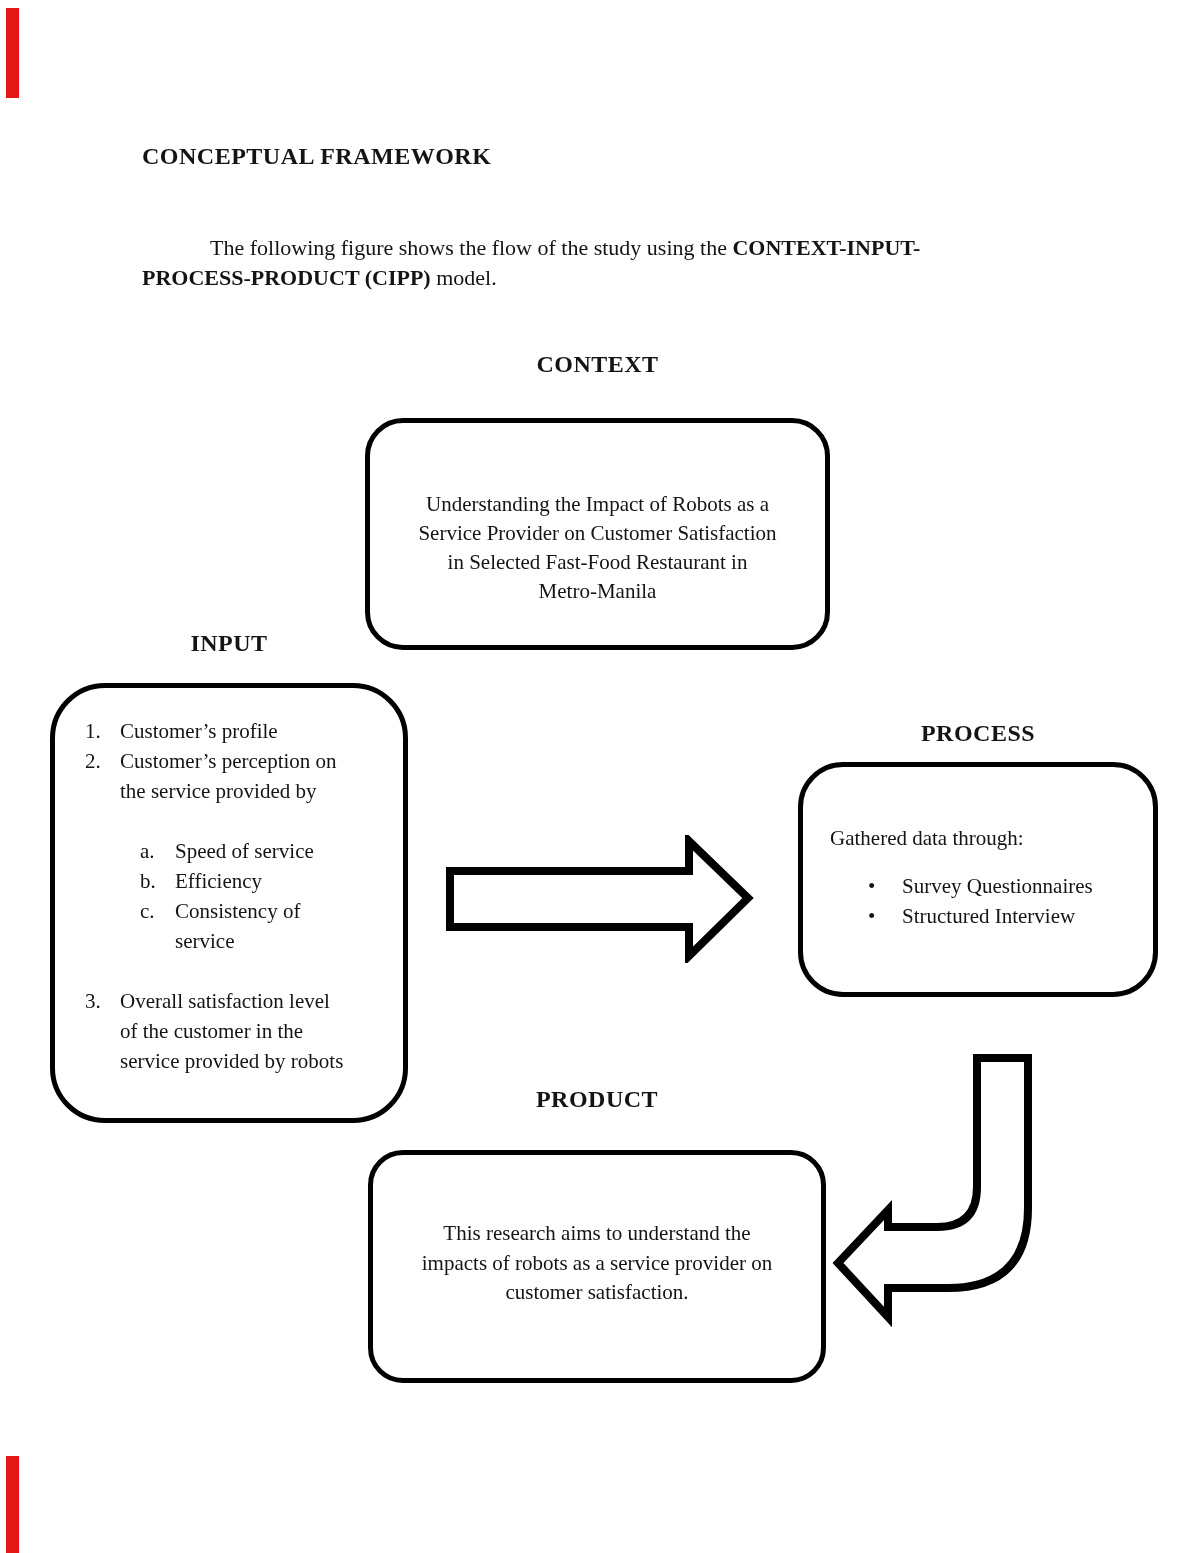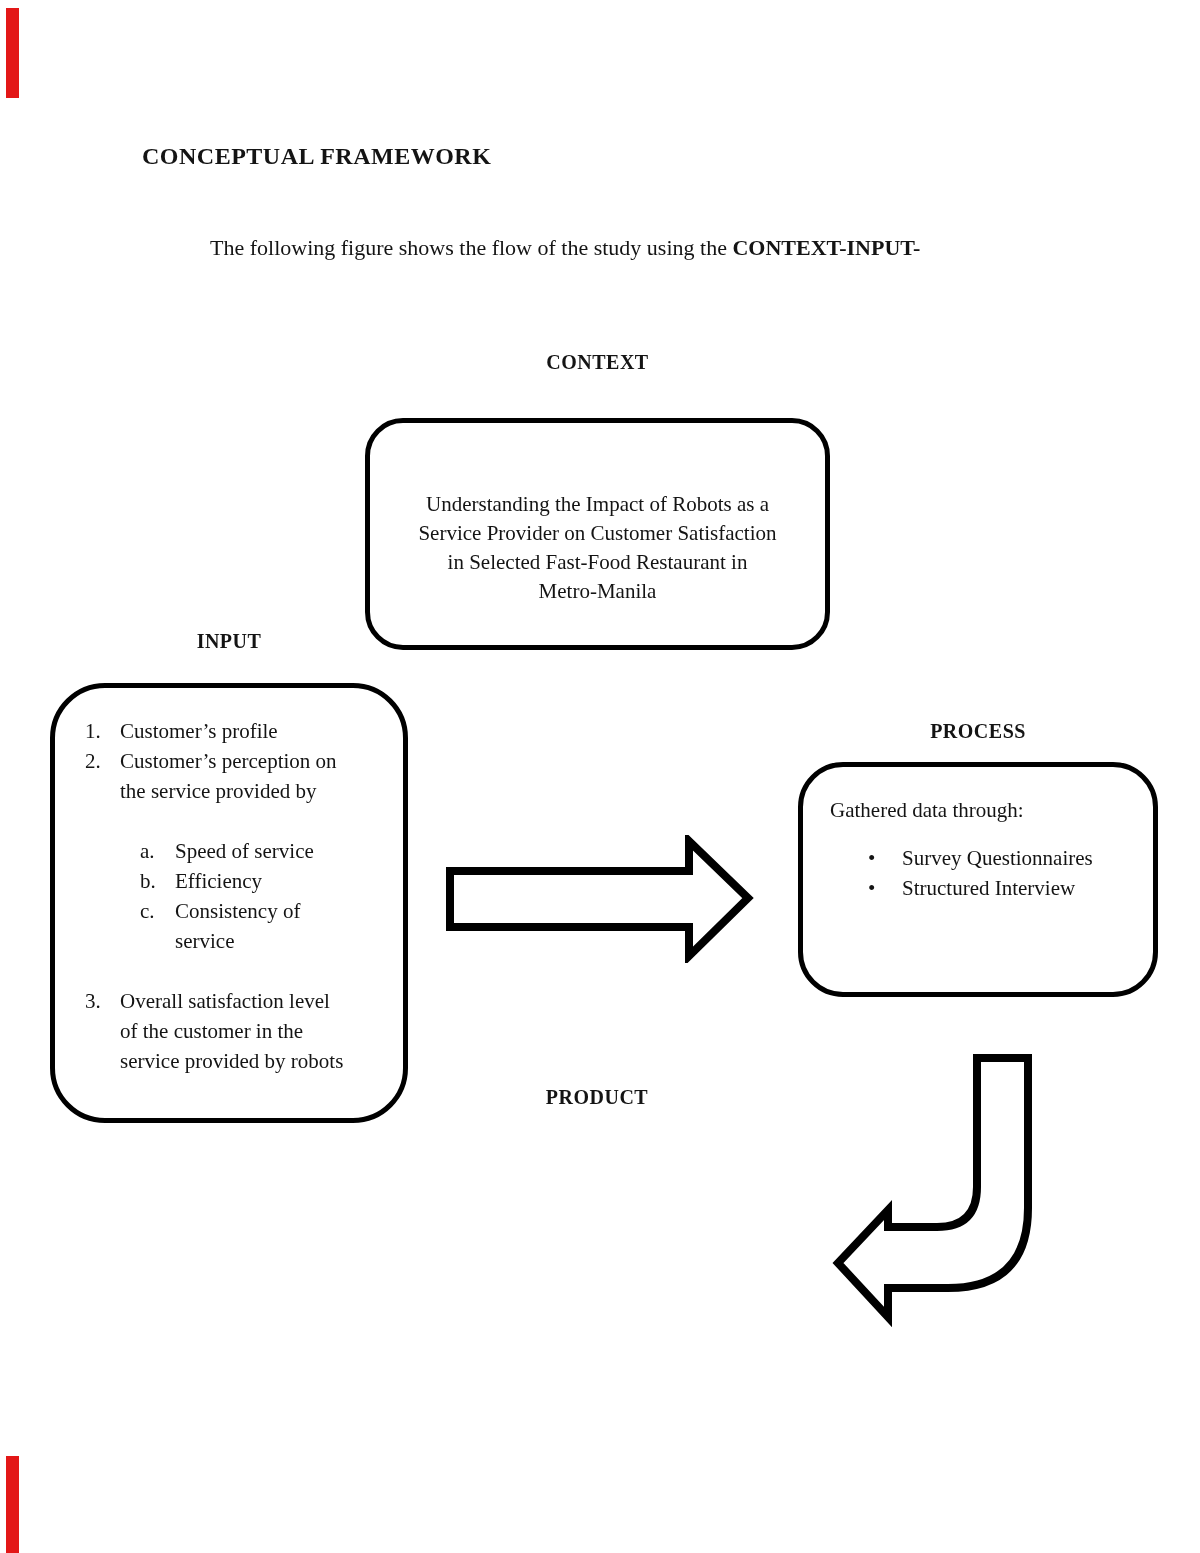--- a/index.html
+++ b/index.html
@@ -36,21 +36,21 @@
     top:233px;
     width:960px;
     font-size:22px;
     line-height:30px;
   }
   .intro .l1{text-indent:68px;}
   .intro b{font-weight:bold;}
 
   .flow-heading{
     position:absolute;
-    font-size:20px;
+    font-size:24px;
     font-weight:bold;
     text-align:center;
     letter-spacing:0.5px;
   }
   .h-context{left:365px;top:351px;width:465px;}
   .h-input{left:50px;top:630px;width:358px;}
   .h-process{left:798px;top:720px;width:360px;}
   .h-product{left:368px;top:1086px;width:458px;}
 
   .fbox{
@@ -68,21 +68,21 @@
     line-height:29px;
   }
   .box-input{
     left:50px;top:683px;width:358px;height:440px;
     border-radius:55px;
     padding-top:28px;
   }
   .box-process{
     left:798px;top:762px;width:360px;height:235px;
     border-radius:45px;
-    padding-top:28px;
+    padding-top:56px;
   }
   .box-product{
     left:368px;top:1150px;width:458px;height:233px;
     border-radius:35px;
     text-align:center;
     padding-top:64px;
     line-height:29.5px;
   }
 
   .irow{
@@ -113,20 +113,21 @@
 
 <div class="page">
 
   <div class="redbar top"></div>
   <div class="redbar bottom"></div>
 
   <div class="doc-title">CONCEPTUAL FRAMEWORK</div>
 
   <div class="intro">
     <div class="l1"><span>The following figure shows the flow of the study using the </span><b>CONTEXT-INPUT-</b></div>
+    <div class="l2"><b>PROCESS-PRODUCT (CIPP)</b><span> model.</span></div>
   </div>
 
   <div class="flow-heading h-context">CONTEXT</div>
 
   <div class="fbox box-context">
     <div>Understanding the Impact of Robots as a</div>
     <div>Service Provider on Customer Satisfaction</div>
     <div>in Selected Fast-Food Restaurant in</div>
     <div>Metro-Manila</div>
   </div>
@@ -159,14 +160,19 @@
   <svg class="arrow arrow-right" width="308" height="128" viewBox="0 0 308 128">
     <path d="M 4 36 L 243 36 L 243 6 L 302 63 L 243 121 L 243 92 L 4 92 Z" fill="#ffffff" stroke="#000000" stroke-width="8" stroke-linejoin="miter"></path>
   </svg>
 
   <svg class="arrow arrow-bent" width="210" height="280" viewBox="0 0 210 280">
     <path d="M 147 8 L 198 8 L 198 158 Q 198 238 118 238 L 58 238 L 58 267 L 8 213 L 58 160 L 58 177 L 107 177 Q 147 177 147 137 Z" fill="#ffffff" stroke="#000000" stroke-width="8" stroke-linejoin="miter"></path>
   </svg>
 
   <div class="flow-heading h-product">PRODUCT</div>
 
+  <div class="fbox box-product">
+    <div>This research aims to understand the</div>
+    <div>impacts of robots as a service provider on</div>
+    <div>customer satisfaction.</div>
+  </div>
 
 </div>
 
 </body></html>

